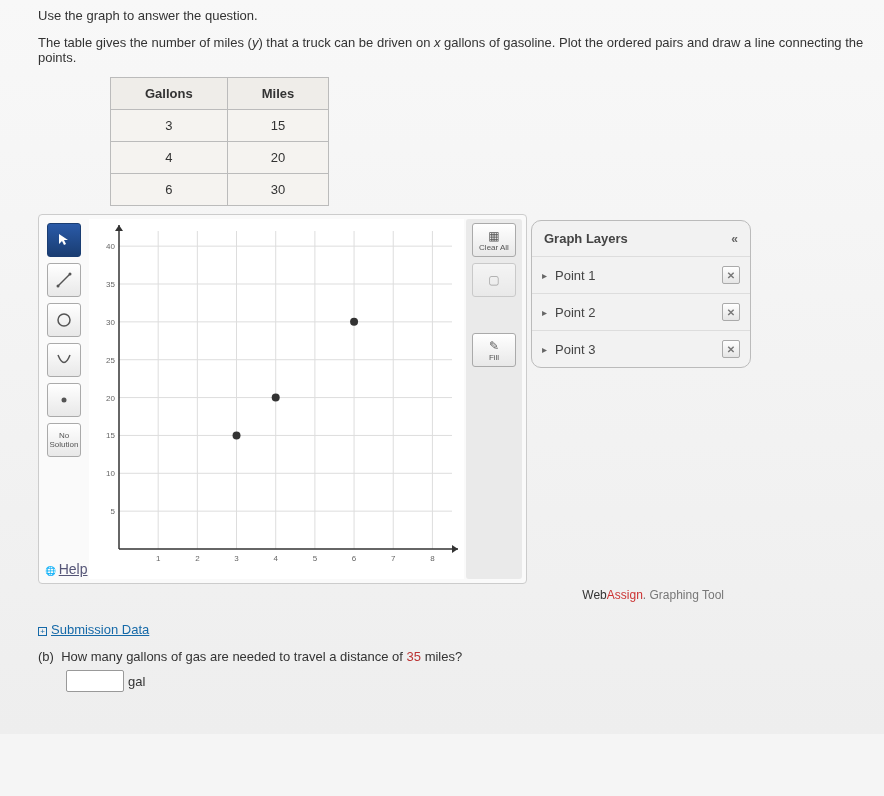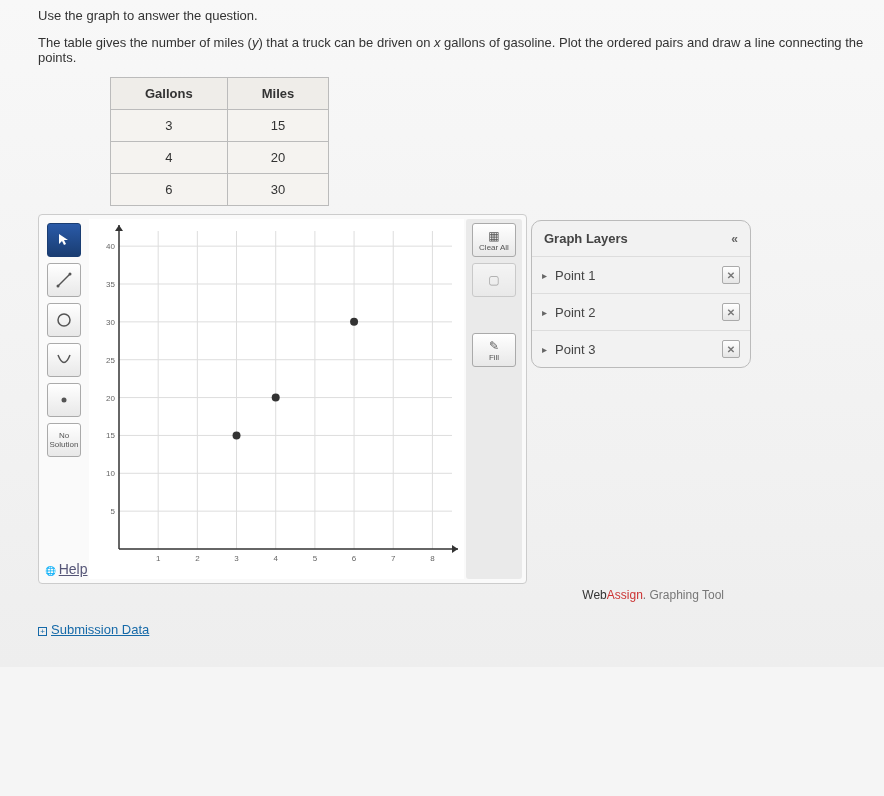--- a/index.html
+++ b/index.html
@@ -206,14 +206,20 @@
 
   <div class="tool-credit">
     <span class="wa">Web</span><span class="as">Assign</span><span>. Graphing Tool</span>
   </div>
 
   <div class="sub-link">
     <span class="sub-box">+</span><a>Submission Data</a>
   </div>
 
 
+  <div class="question-item">
+    <div class="qlabel">
+      <span>(b)</span>&nbsp;&nbsp;<span>How many gallons of gas are needed to travel a distance of </span><span class="num35">35</span><span> miles?</span>
+    </div>
+    <input class="answer-input" value="" style=""><span class="unit">gal</span>
+  </div>
 
 </div>
 
 </body></html>

